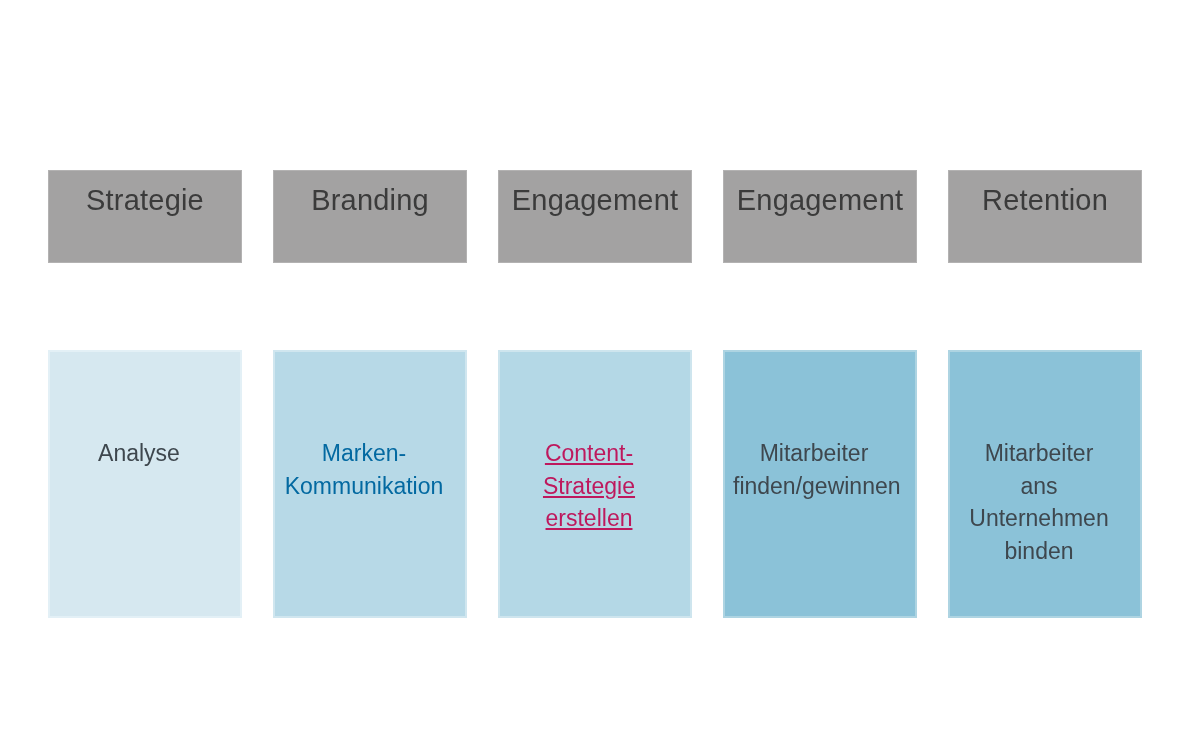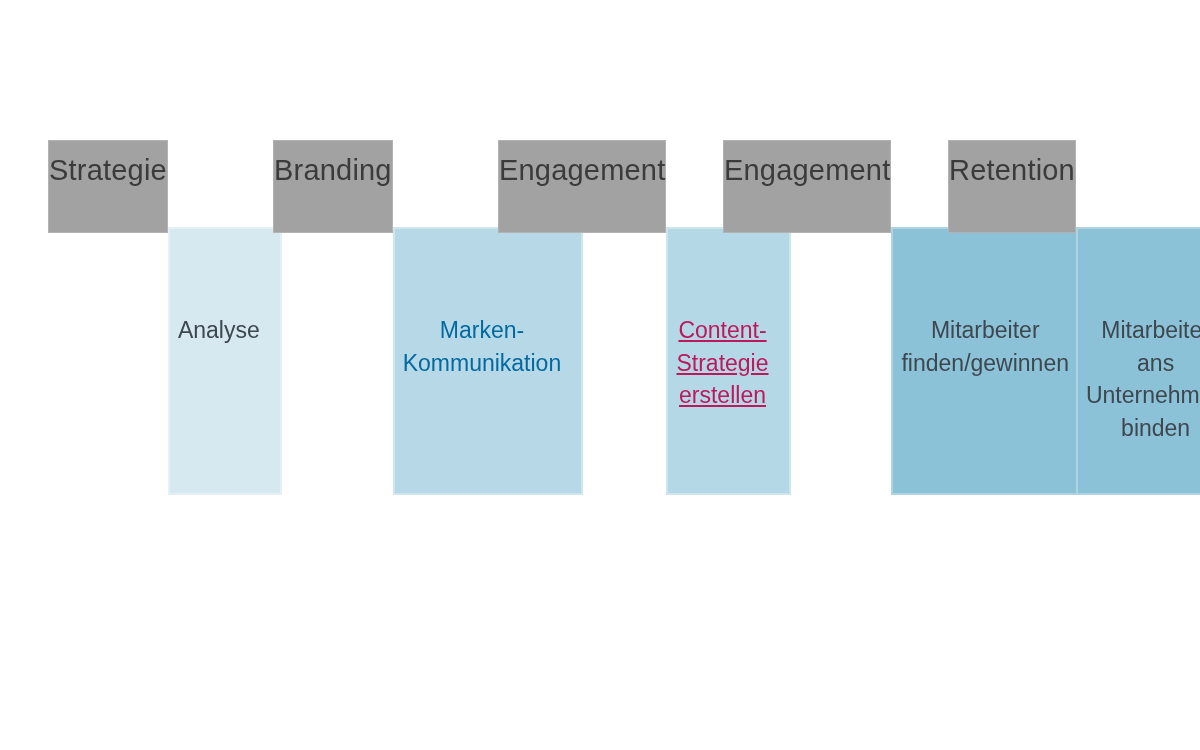--- a/index.html
+++ b/index.html
@@ -18,21 +18,22 @@
   .columns {
     position: absolute;
     left: 48px;
     top: 140px;
     display: flex;
     gap: 31px;
   }
   .column {
     width: 194px;
     display: flex;
-    flex-direction: row;
+    flex-direction: column;
+    margin-top: 30px;
   }
   .header-box {
     box-sizing: border-box;
     height: 93px;
     padding-top: 13px;
     display: flex;
     justify-content: center;
     align-items: flex-start;
     font-size: 29px;
     font-weight: 400;

